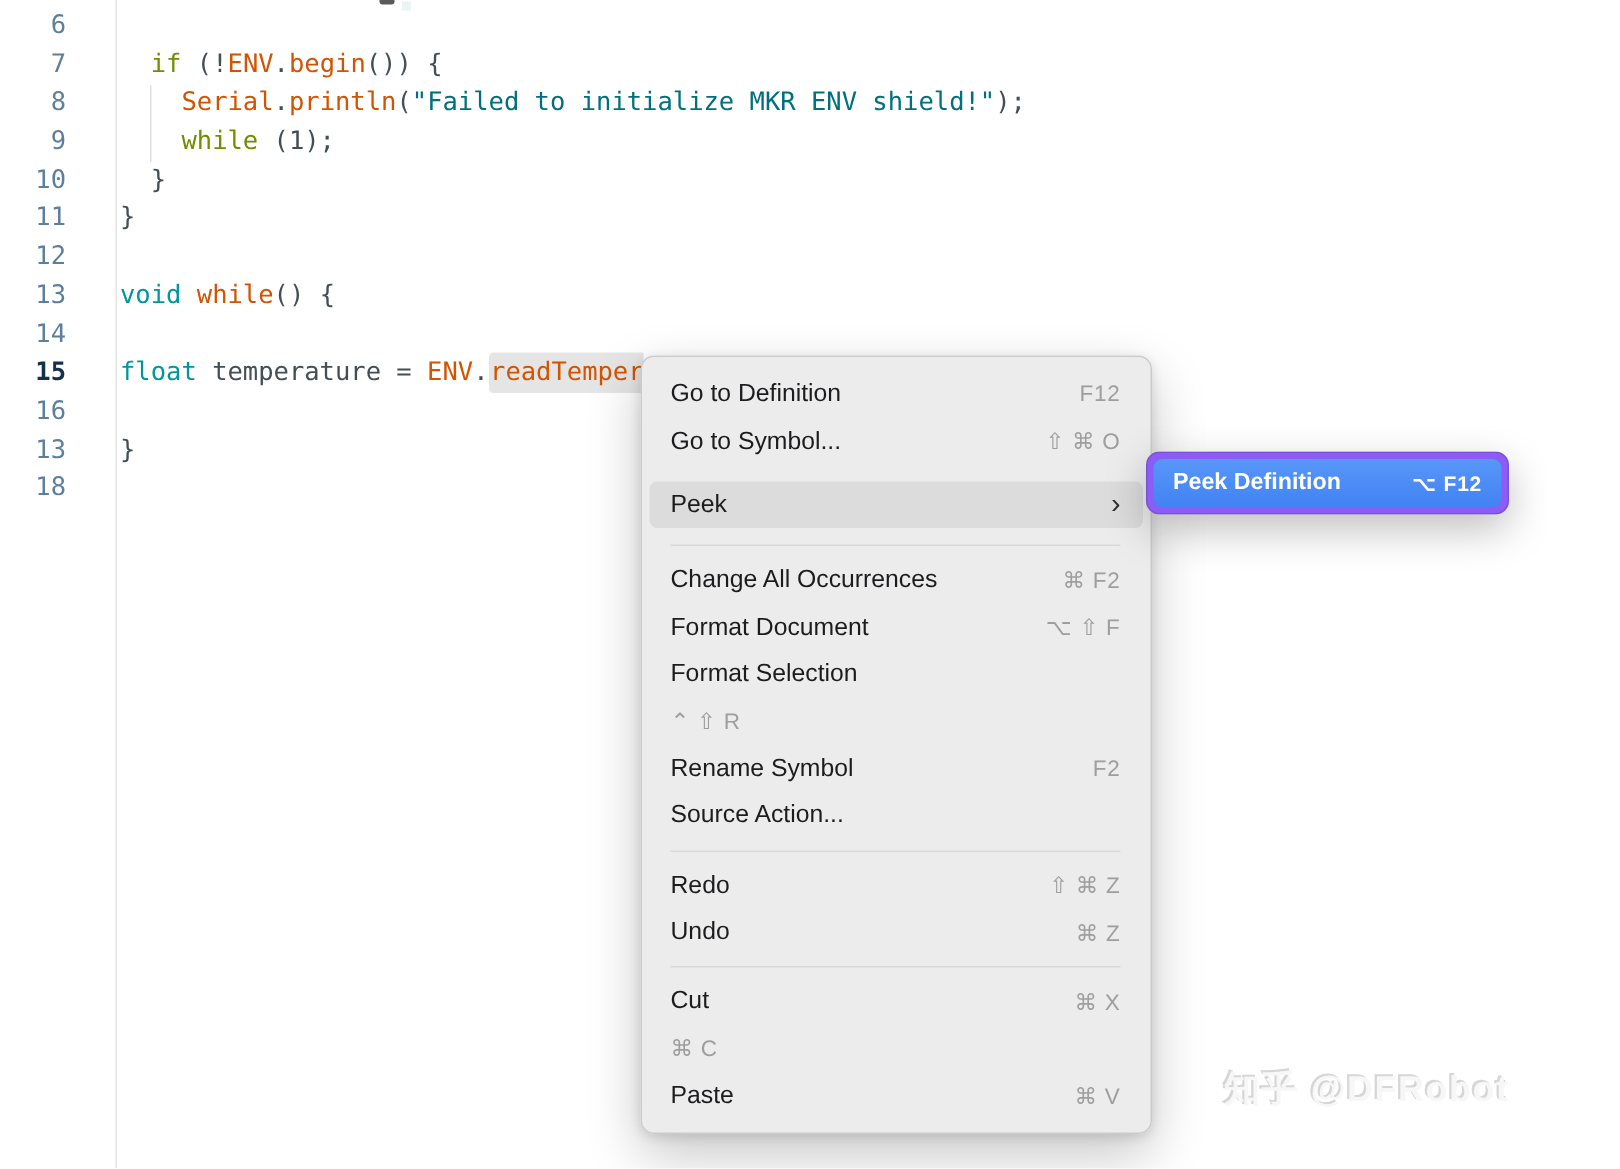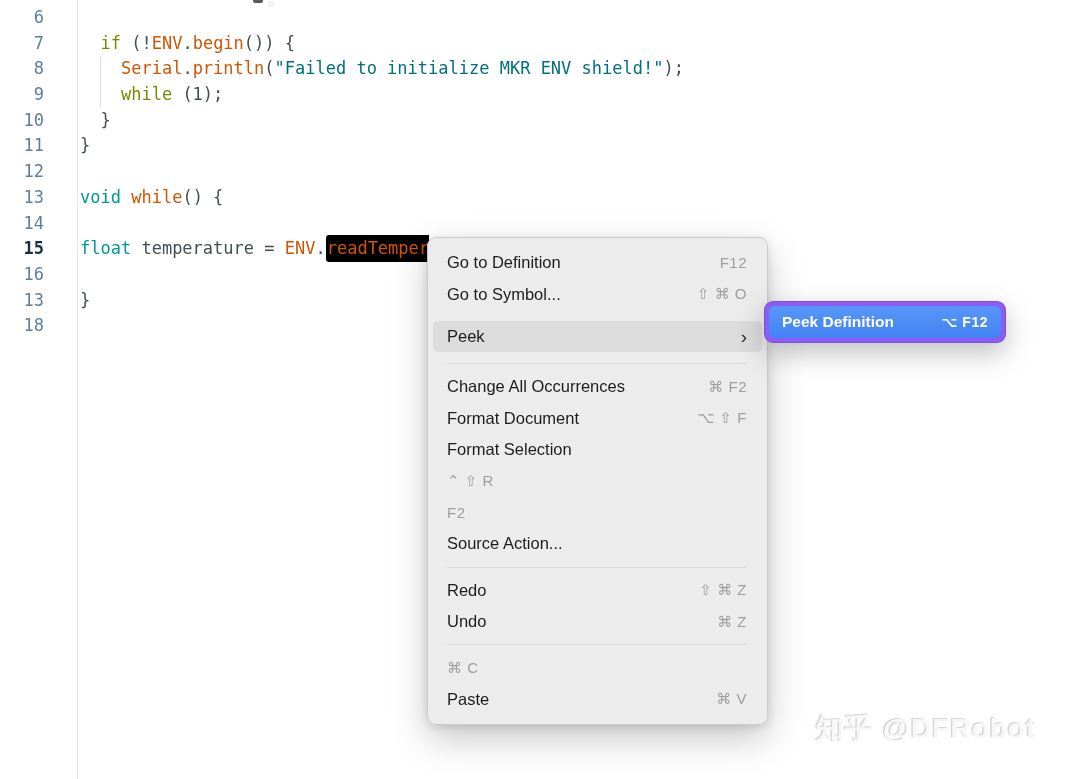--- a/index.html
+++ b/index.html
@@ -27,29 +27,29 @@
   .cl{
     height:25.7px;line-height:25.7px;white-space:pre;padding-left:1px;
     font-family:"DejaVu Sans Mono","Liberation Mono",monospace;
     font-size:17px;color:#434f54;
   }
   .tk-plain{color:#434f54}
   .tk-kw{color:#728e00}
   .tk-type{color:#00979c}
   .tk-fn{color:#d35400}
   .tk-str{color:#00707d}
-  .tk-sel{color:#d35400;background:#000000;border-radius:3px 0 0 3px;padding:3px 0 4px 1px;}
+  .tk-sel{color:#d35400;background:#e5e5e5;border-radius:3px 0 0 3px;padding:3px 0 4px 1px;}
   .indent-guide{position:absolute;left:100px;top:57px;width:1px;height:51px;background:#dfdfdf;}
   .frag1{position:absolute;left:253px;top:0;width:10px;height:3px;background:#5a5a5a;border-radius:0 0 2px 2px;}
   .frag2{position:absolute;left:268px;top:1px;width:6px;height:6px;background:#eef3f6;}
 
   
   .watermark{
     position:absolute;left:816px;top:710px;
-    font-size:28px;font-weight:bold;letter-spacing:1px;
+    font-size:24px;font-weight:bold;letter-spacing:1px;
     color:#f7f7f7;
     text-shadow:-1.5px -1.5px 0 #d6d6d6, 1.5px 1.5px 0 #ffffff;
     white-space:nowrap;
   }
 
   
   .menu{
     position:absolute;left:427px;top:237px;width:341px;
     background:rgba(236,236,237,0.98);
     border:1px solid rgba(0,0,0,0.14);
@@ -150,35 +150,40 @@
         <span class="lbl">Format Document</span>
         <span class="sc">⌥ ⇧ F</span>
       </div>
       <div class="mi">
         <span class="lbl">Format Selection</span>
       </div>
       <div class="mi">
         <span class="sc">⌃ ⇧ R</span>
       </div>
       <div class="mi">
+        <span class="lbl">Rename Symbol</span>
         <span class="sc">F2</span>
       </div>
       <div class="mi">
         <span class="lbl">Source Action...</span>
       </div>
       <div class="sep"></div>
       <div class="mi">
         <span class="lbl">Redo</span>
         <span class="sc">⇧ ⌘ Z</span>
       </div>
       <div class="mi">
         <span class="lbl">Undo</span>
         <span class="sc">⌘ Z</span>
       </div>
       <div class="sep"></div>
+      <div class="mi">
+        <span class="lbl">Cut</span>
+        <span class="sc">⌘ X</span>
+      </div>
       <div class="mi">
         <span class="sc">⌘ C</span>
       </div>
       <div class="mi">
         <span class="lbl">Paste</span>
         <span class="sc">⌘ V</span>
       </div>
     </div>
 
   <div class="submenu">

